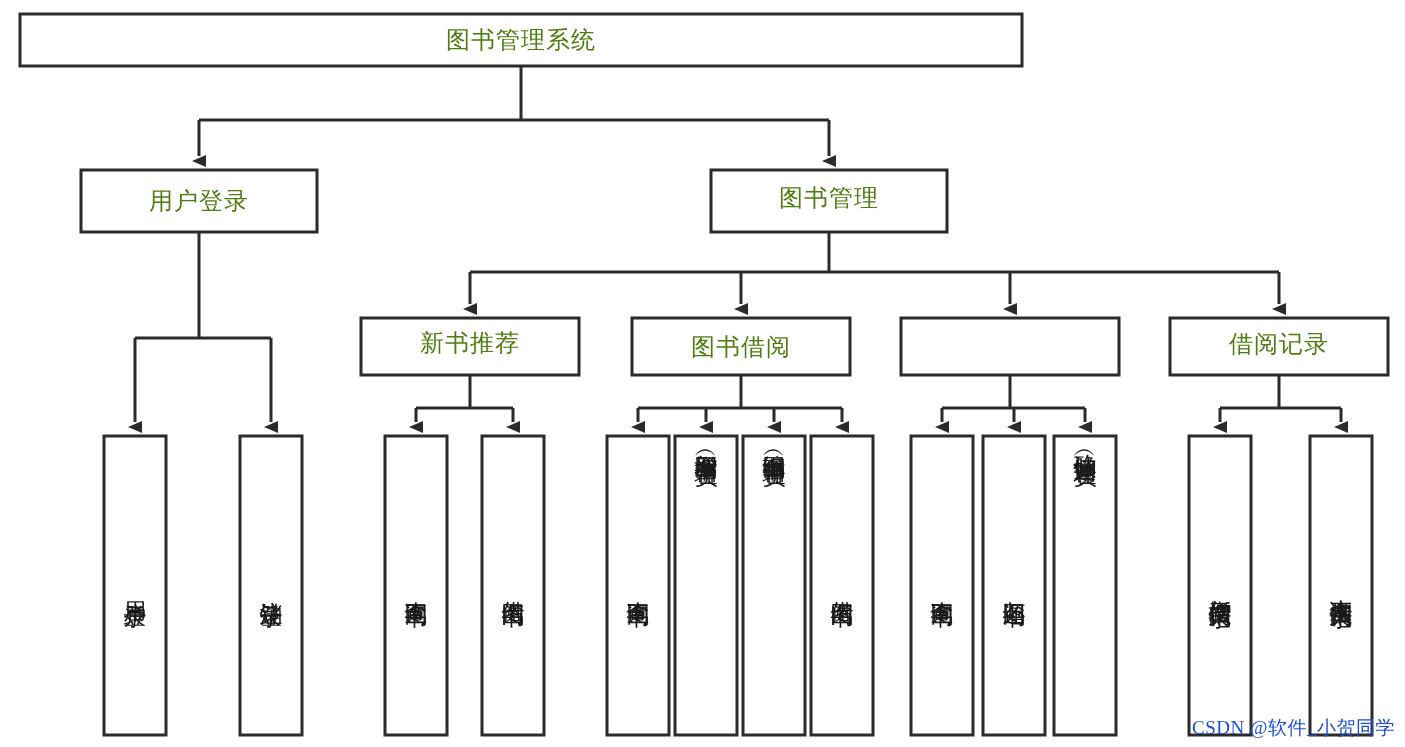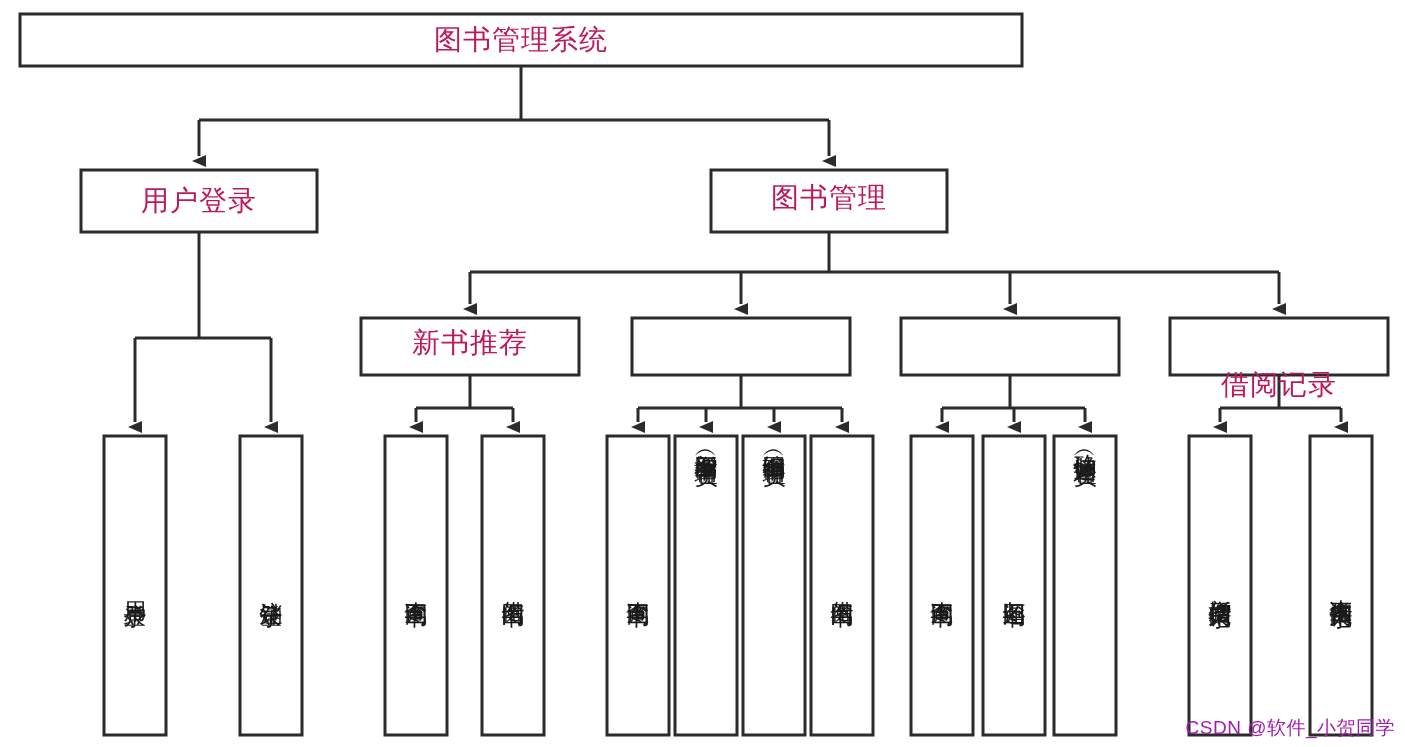--- a/index.html
+++ b/index.html
@@ -60,32 +60,32 @@
   }
   .hlabel-wrap {
     position: absolute;
     display: flex;
     align-items: center;
     justify-content: center;
     pointer-events: none;
   }
   .hlabel-text {
     font-family: "Liberation Sans", "DejaVu Sans", sans-serif;
-    font-size: 28px;
-    color: #be185d;
+    font-size: 24px;
+    color: #4d7c0f;
     white-space: nowrap;
     letter-spacing: 1px;
   }
   #watermark {
     position: absolute;
     right: 10px;
     bottom: 6px;
-    font-family: Liberation Sans, sans-serif;
+    font-family: Liberation Serif, serif;
     font-size: 19px;
-    color: #a21caf;
+    color: #1d4ed8;
     white-space: nowrap;
     letter-spacing: 0.5px;
   }
 </style>
 </head>
 <body>
 
 <div id="diagram-root">
 
   <svg class="flow" viewBox="0 0 1405 747">
@@ -185,21 +185,24 @@
   <div class="hlabel-wrap" style="left:81px; top:170px; width:236px; height:62px;">
     <span class="hlabel-text">用户登录</span>
   </div>
   <div class="hlabel-wrap" style="left:711px; top:170px; width:236px; height:56px;">
     <span class="hlabel-text">图书管理</span>
   </div>
 
   <div class="hlabel-wrap" style="left:361px; top:318px; width:218px; height:49px;">
     <span class="hlabel-text">新书推荐</span>
   </div>
-  <div class="hlabel-wrap" style="left:1170px; top:318px; width:218px; height:51px;margin-top:41px;">
+  <div class="hlabel-wrap" style="left:632px; top:318px; width:218px; height:57px;">
+    <span class="hlabel-text">图书借阅</span>
+  </div>
+  <div class="hlabel-wrap" style="left:1170px; top:318px; width:218px; height:51px;">
     <span class="hlabel-text">借阅记录</span>
   </div>
 
   <div class="vlabel-wrap" style="left:104px; top:436px; width:62px; height:299px;">
     <span class="vlabel-text">用户登录</span>
   </div>
   <div class="vlabel-wrap" style="left:240px; top:436px; width:62px; height:299px;">
     <span class="vlabel-text">注销登录</span>
   </div>
   <div class="vlabel-wrap" style="left:385px; top:436px; width:62px; height:299px;">

